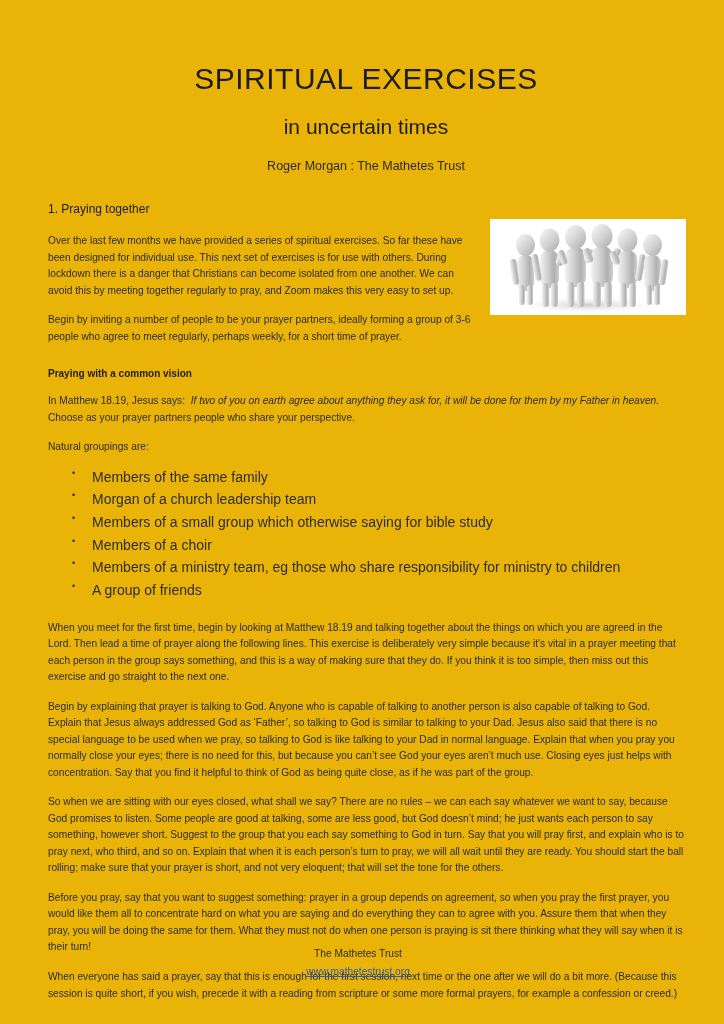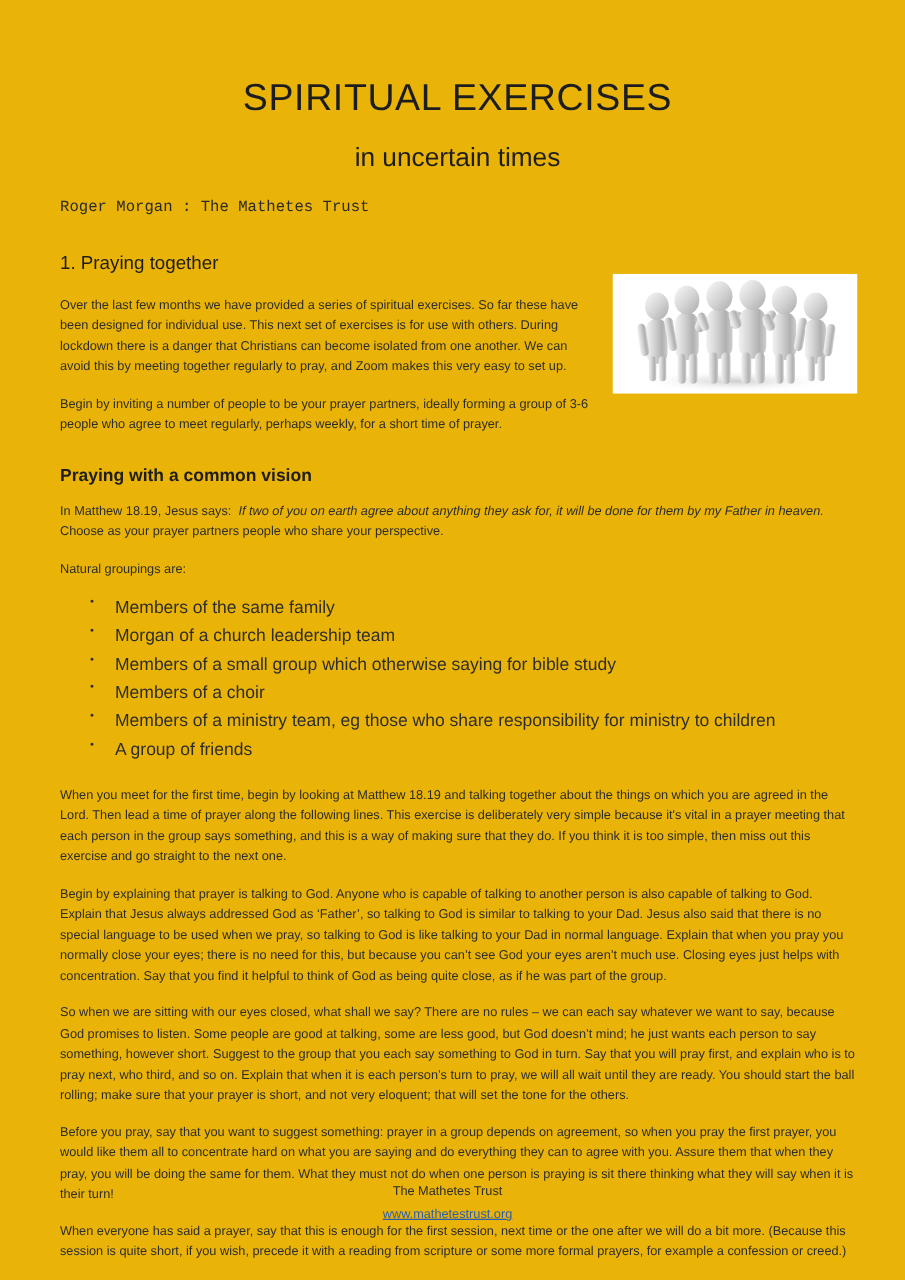--- a/index.html
+++ b/index.html
@@ -45,39 +45,38 @@
   .doc-subtitle {
     text-align: center;
     font-size: 21px;
     font-weight: normal;
     color: #1d1d1d;
     margin: 0;
     padding-top: 18px;
     line-height: 1.15;
   }
   .doc-byline {
-    text-align: left;
+    text-align: center;
     font-size: 12.5px;
     font-weight: normal;
     color: #2b2b2b;
     margin: 0;
     padding-top: 20px;
     line-height: 1.2;
-    font-family: Liberation Mono, monospace;
   }
   .section-heading {
-    font-size: 15px;
+    font-size: 12px;
     font-weight: normal;
     color: #1d1d1d;
     margin: 0;
     padding-top: 28px;
     line-height: 1.2;
   }
   .sub-heading {
-    font-size: 14px;
+    font-size: 10px;
     font-weight: bold;
     color: #1d1d1d;
     margin: 0;
     padding-top: 22px;
     line-height: 1.3;
   }
 
   
   p.body {
     font-size: 10.2px;

